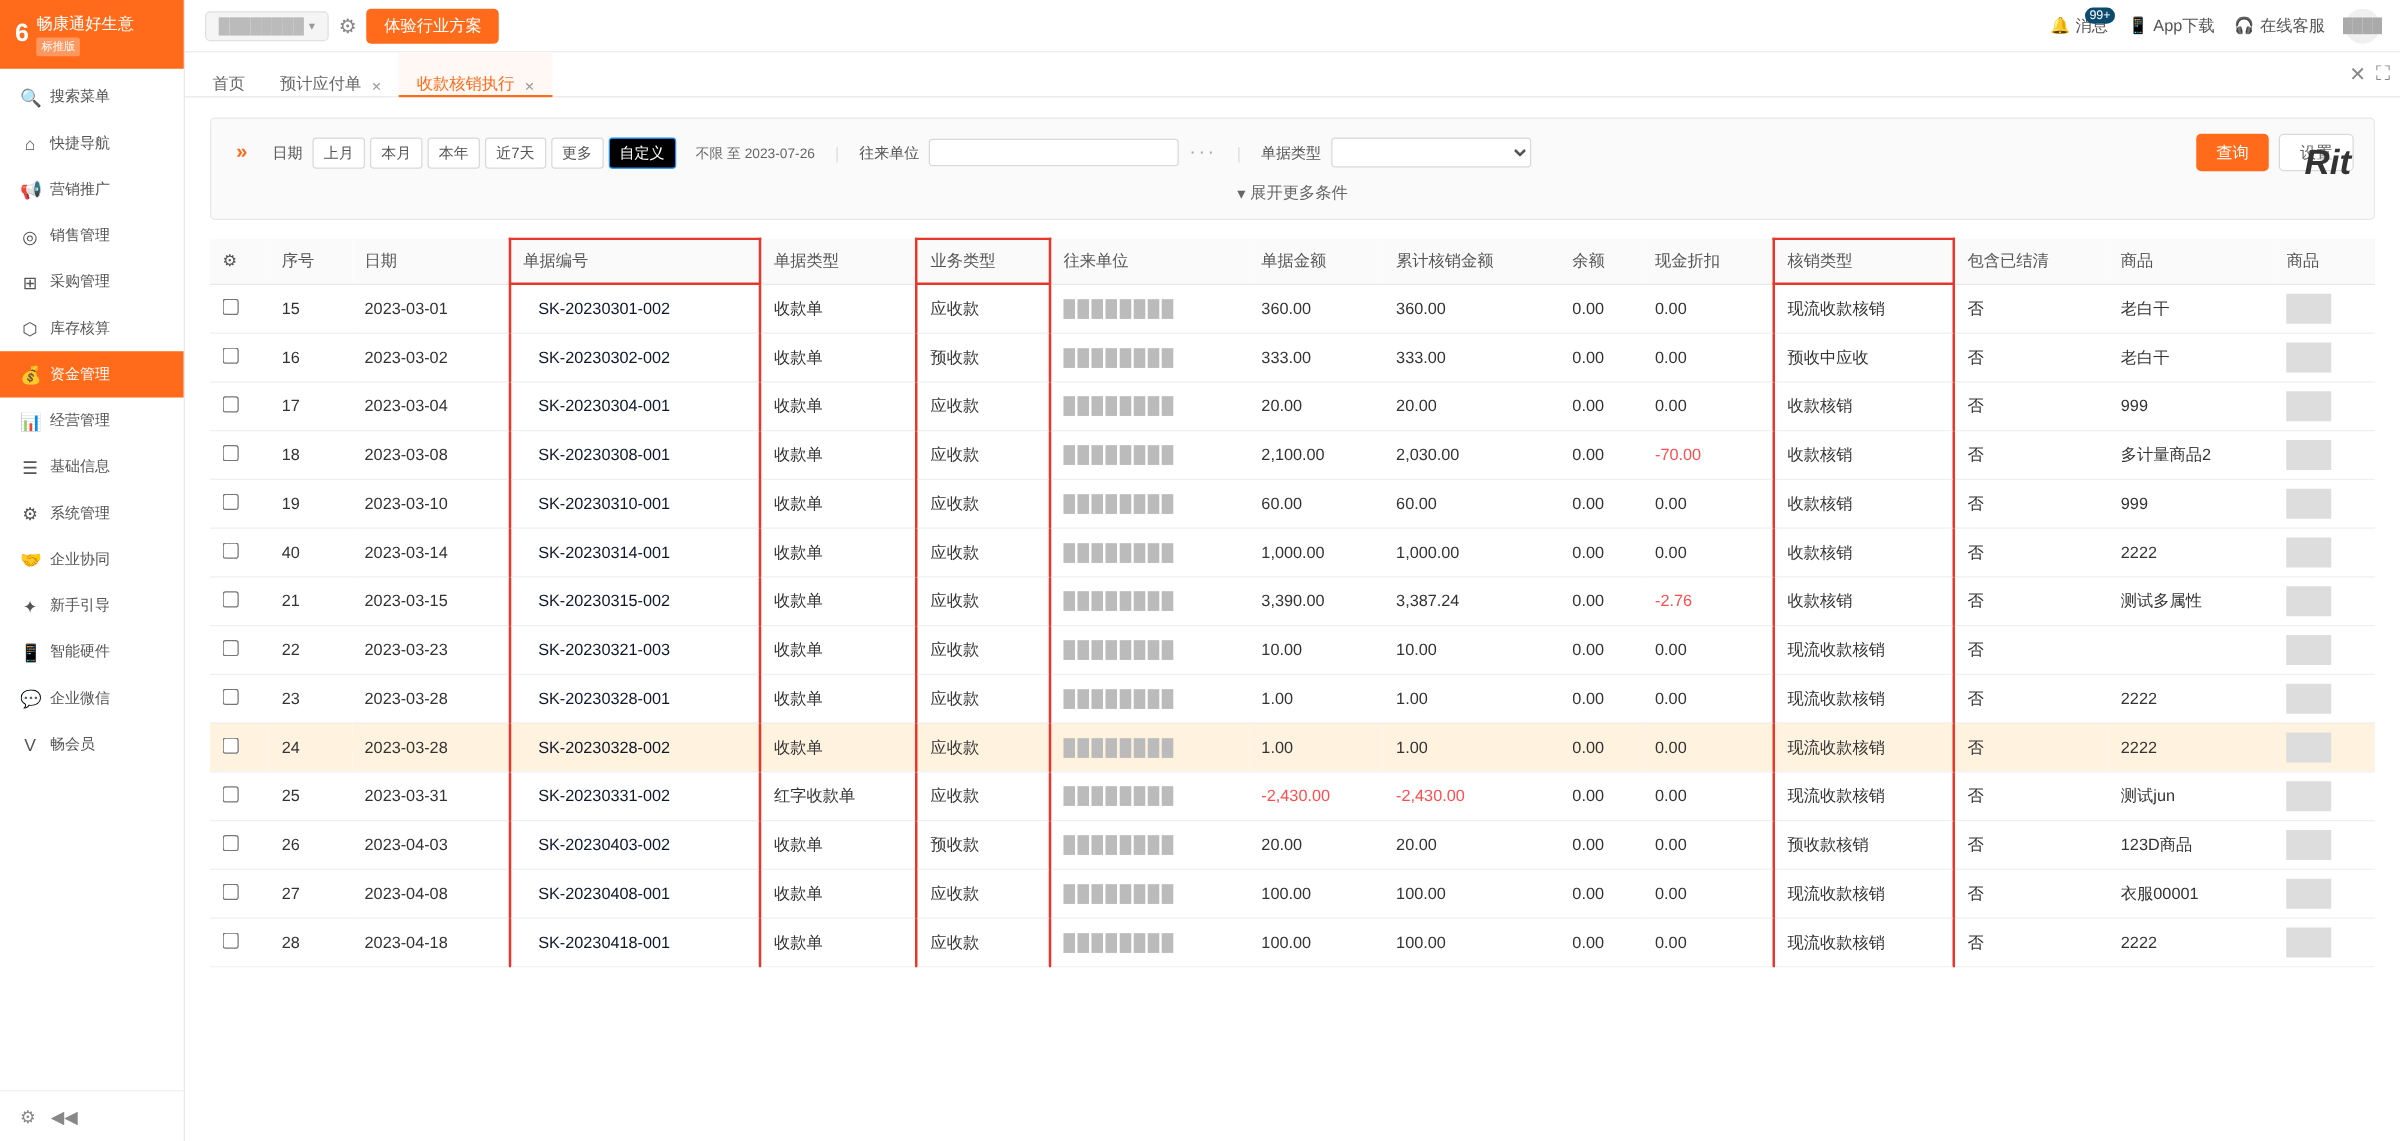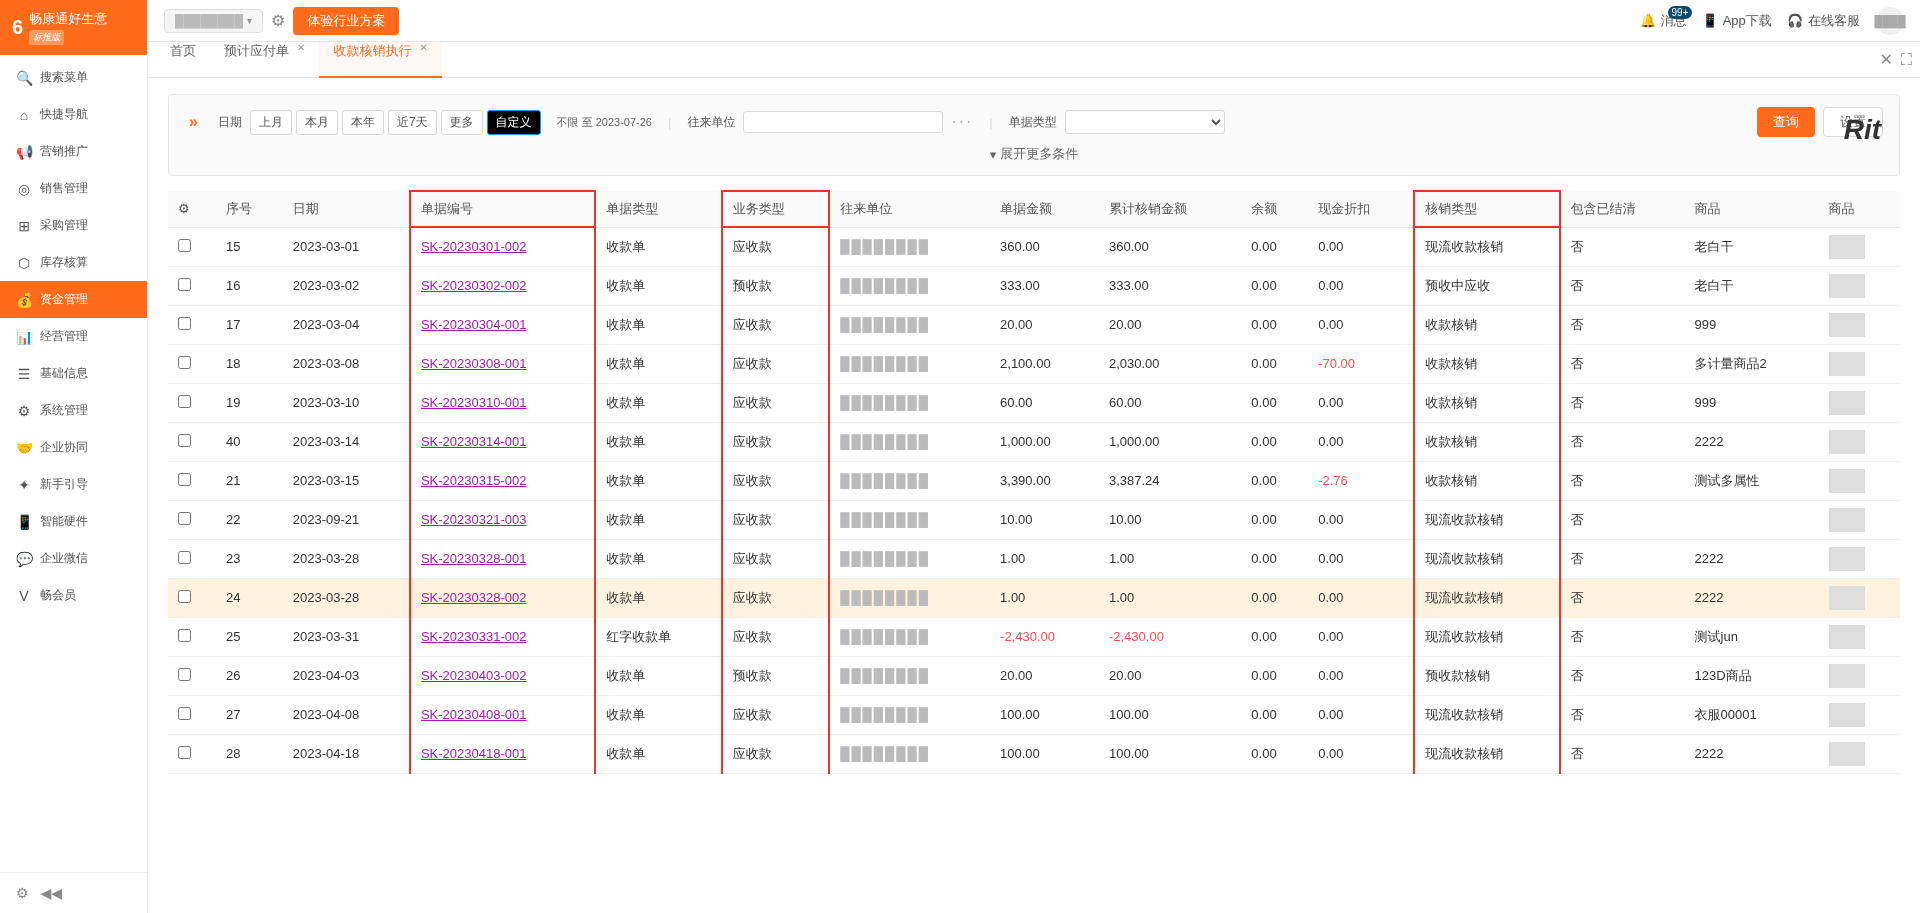--- a/index.html
+++ b/index.html
@@ -2,21 +2,21 @@
 <html><head>
   <meta charset="utf-8">
   <style>
     * { box-sizing: border-box; margin: 0; padding: 0; font-family: 'Microsoft YaHei', Arial, sans-serif; font-size: 13px; }
     body { background: #f5f5f5; display: flex; height: 913px; overflow: hidden; }
 
     
     .sidebar { width: 148px; background: #fff; border-right: 1px solid #e8e8e8; display: flex; flex-direction: column; height: 100%; }
     .sidebar-logo { background: #ff6b1a; padding: 10px 12px; display: flex; align-items: center; gap: 6px; color: #fff; }
     .sidebar-logo-icon { font-size: 20px; font-weight: bold; }
-    .sidebar-logo-badge { font-size: 9px; background: rgba(255,255,255,0.3); padding: 1px 4px; border-radius: 2px; margin-top: 2px; display: inline-block; font-style: italic; }
+    .sidebar-logo-badge { font-size: 9px; background: rgba(255,255,255,0.3); padding: 1px 4px; border-radius: 2px; margin-top: 2px; display: inline-block; }
     .sidebar-menu { flex: 1; overflow-y: auto; padding: 4px 0; }
     .sidebar-item { display: flex; align-items: center; gap: 8px; padding: 10px 16px; cursor: pointer; color: #555; transition: all 0.2s; }
     .sidebar-item.active { background: #ff6b1a; color: #fff; }
     .sidebar-item .item-icon { font-size: 14px; width: 16px; text-align: center; }
     .sidebar-item .item-label { font-size: 12px; }
     .sidebar-bottom { padding: 12px 16px; display: flex; align-items: center; gap: 12px; border-top: 1px solid #f0f0f0; }
     .sidebar-bottom .icon-btn { color: #888; cursor: pointer; font-size: 14px; }
 
     
     .main { flex: 1; display: flex; flex-direction: column; overflow: hidden; }
@@ -30,21 +30,21 @@
     .industry-btn { background: #ff6b1a; color: #fff; border: none; border-radius: 4px; padding: 5px 14px; cursor: pointer; font-size: 13px; }
     .topbar-right { display: flex; align-items: center; gap: 16px; }
     .topbar-msg { display: flex; align-items: center; gap: 4px; cursor: pointer; color: #555; font-size: 12px; position: relative; }
     .badge { background: #0c4a6e; color: #fff; font-size: 10px; padding: 1px 4px; border-radius: 8px; position: absolute; top: -6px; right: -6px; }
     .topbar-app { display: flex; align-items: center; gap: 4px; cursor: pointer; color: #555; font-size: 12px; }
     .topbar-service { display: flex; align-items: center; gap: 4px; cursor: pointer; color: #555; font-size: 12px; }
     .topbar-user { background: #f0f0f0; border-radius: 50%; width: 28px; height: 28px; display: flex; align-items: center; justify-content: center; cursor: pointer; color: #666; font-size: 12px; }
 
     
     .tabbar { background: #fff; border-bottom: 1px solid #e8e8e8; display: flex; align-items: center; padding: 0 8px; height: 36px; }
-    .tab { display: flex; align-items: flex-start; gap: 6px; padding: 0 14px; height: 36px; cursor: pointer; color: #666; font-size: 13px; border-bottom: 2px solid transparent; }
+    .tab { display: flex; align-items: flex-end; gap: 6px; padding: 0 14px; height: 36px; cursor: pointer; color: #666; font-size: 13px; border-bottom: 2px solid transparent; }
     .tab.active { color: #ff6b1a; border-bottom: 2px solid #ff6b1a; background: #fff8f5; }
     .tab .close-icon { font-size: 10px; color: #999; margin-left: 2px; }
     .tab-home { color: #666; }
     .tabbar-actions { margin-left: auto; display: flex; align-items: center; gap: 8px; }
     .tab-close-all { color: #888; cursor: pointer; font-size: 16px; }
     .tab-expand { color: #888; cursor: pointer; font-size: 16px; }
 
     
     .page-content { flex: 1; overflow: auto; padding: 0; background: #f0f2f5; }
     .page-inner { background: #fff; margin: 0; padding: 16px 20px; min-height: 100%; }
@@ -77,21 +77,21 @@
     .expand-more-btn { display: flex; align-items: center; gap: 4px; color: #666; background: none; border: none; cursor: pointer; font-size: 12px; }
 
     
     .table-container { overflow-x: auto; }
     table { width: 100%; border-collapse: collapse; font-size: 12px; }
     thead tr { background: #fafafa; }
     th { padding: 8px 10px; text-align: left; color: #555; font-weight: 500; border-bottom: 1px solid #e8e8e8; white-space: nowrap; position: relative; }
     td { padding: 7px 10px; border-bottom: 1px solid #f0f0f0; color: #333; white-space: nowrap; }
     tr.highlighted td { background: #fff3e0; }
     tr.total-row td { background: #f5f5f5; font-weight: 500; }
-    .link-cell { color: #a21caf; text-decoration: underline; cursor: pointer; }
+    .link-cell { color: #0f172a; cursor: pointer; margin-left: 12px; }
     .negative { color: #ff4d4f; }
 
     
     ::-webkit-scrollbar { width: 6px; height: 6px; }
     ::-webkit-scrollbar-track { background: #f0f0f0; }
     ::-webkit-scrollbar-thumb { background: #ccc; border-radius: 3px; }
 
     .rit-text { position: fixed; top: 114px; right: 39px; font-size: 28px; font-weight: bold; color: #333; font-style: italic; }
   </style>
 </head>
@@ -420,21 +420,21 @@
       <td style="border-left:2px solid #e8372a;border-right:2px solid #e8372a;">收款核销</td>
       <td>否</td>
       <td>测试多属性</td>
       <td style="min-width:40px;">
                   <div style="width:36px;height:24px;background:#ddd;"></div>
                 </td>
     </tr>
               <tr>
       <td><input type="checkbox" style=""></td>
       <td>22</td>
-      <td>2023-09-21</td>
+      <td>2023-03-23</td>
       <td style="border-left:2px solid #e8372a;border-right:2px solid #e8372a;"><a class="link-cell">SK-20230321-003</a></td>
       <td>收款单</td>
       <td style="border-left:2px solid #e8372a;border-right:2px solid #e8372a;">应收款</td>
       <td><span style="color:#bbb;letter-spacing:2px;">████████</span></td>
       <td class="">10.00</td>
       <td class="">10.00</td>
       <td>0.00</td>
       <td class="">0.00</td>
       <td style="border-left:2px solid #e8372a;border-right:2px solid #e8372a;">现流收款核销</td>
       <td>否</td>

